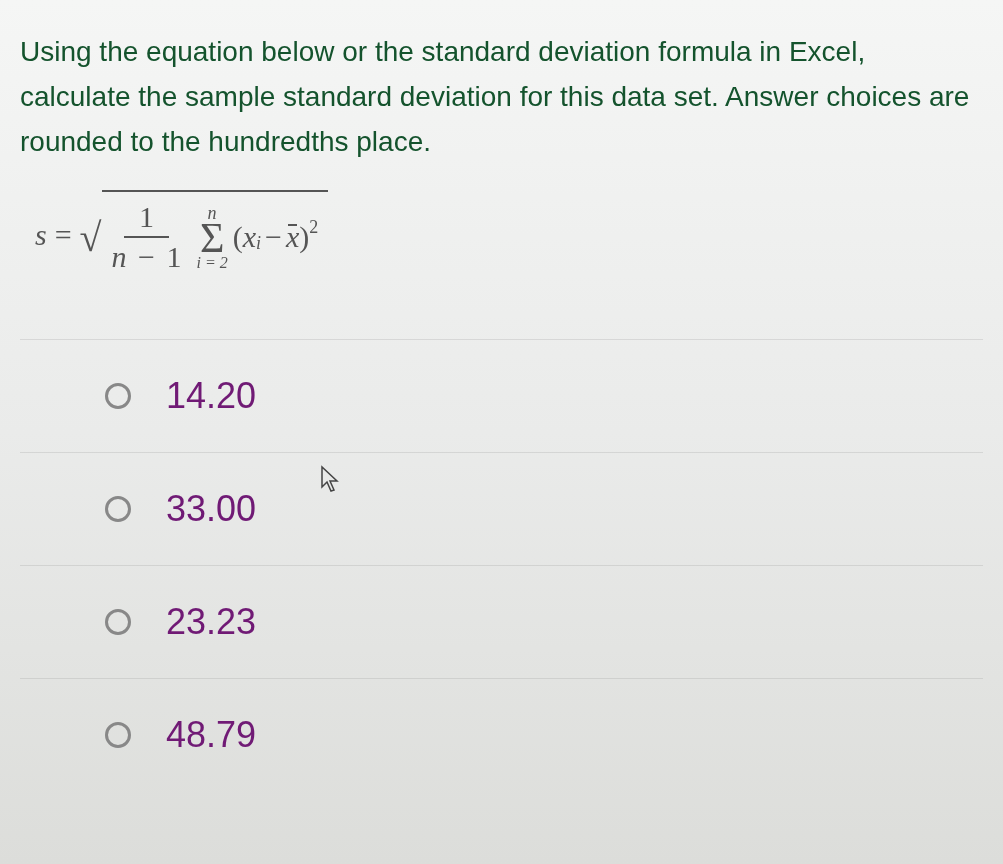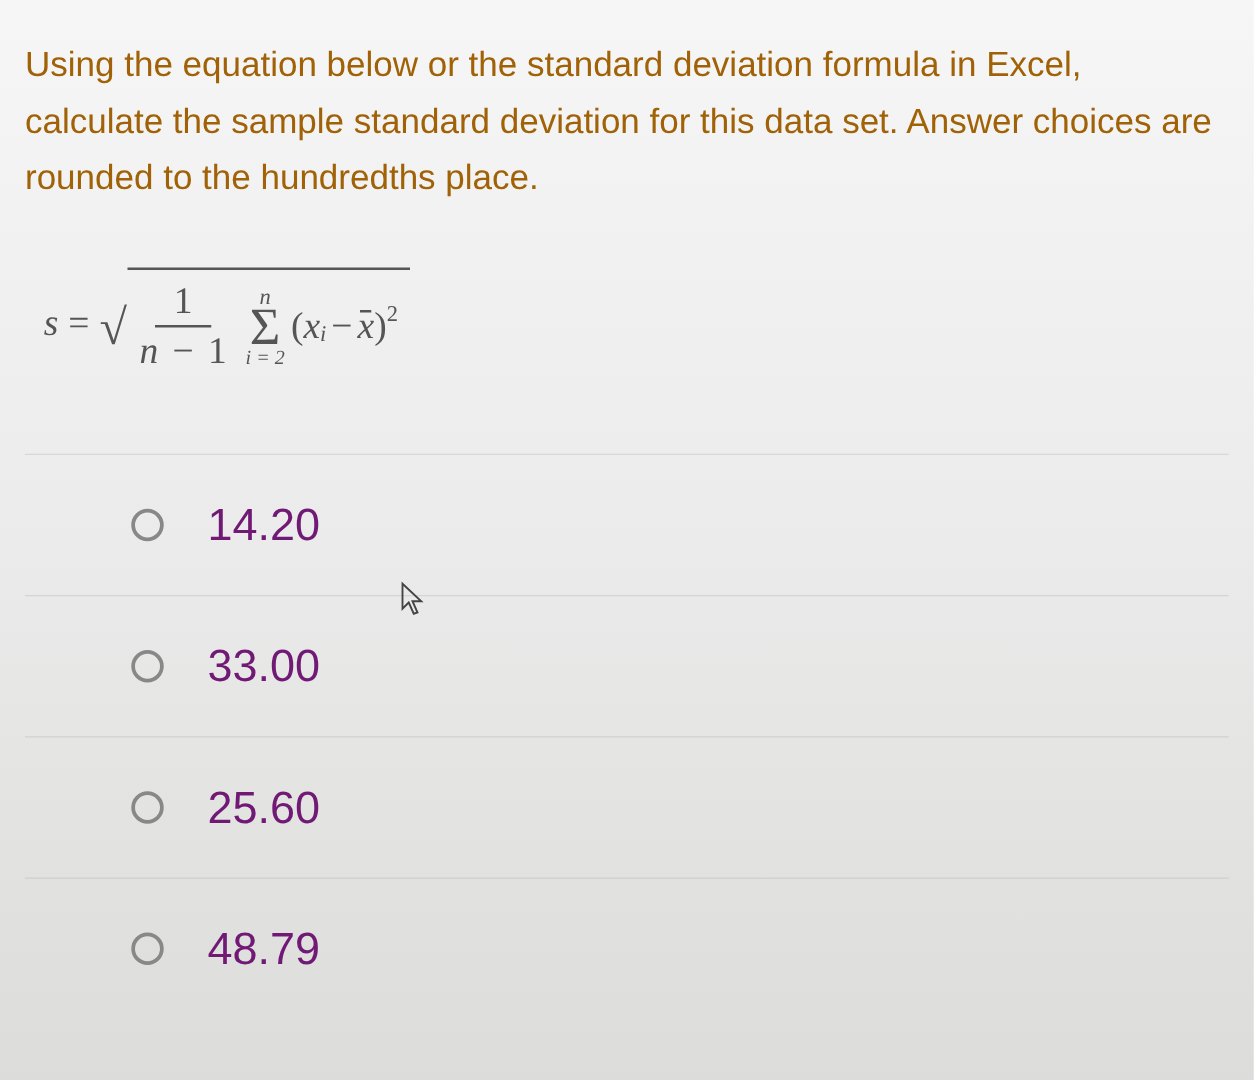--- a/index.html
+++ b/index.html
@@ -12,22 +12,22 @@
       background: linear-gradient(to bottom, #f5f6f5 0%, #eaebea 50%, #dcddda 100%);
       width: 1003px;
       height: 864px;
       padding: 30px 20px 0 20px;
       color: #4a4a4a;
       position: relative;
     }
     .question-text {
       font-size: 28px;
       line-height: 1.6;
-      color: #a16207;
-      margin-bottom: 50px;
+      color: #14532d;
+      margin-bottom: 26px;
     }
     .formula-section {
       margin-left: 15px;
       margin-bottom: 60px;
       font-family: 'Times New Roman', serif;
       font-style: italic;
       font-size: 30px;
       color: #555;
       display: flex;
       align-items: center;
@@ -191,21 +191,21 @@
   <div class="option-row">
     <span class="radio-circle"></span>
     <span>14.20</span>
   </div>
   <div class="option-row">
     <span class="radio-circle"></span>
     <span>33.00</span>
   </div>
   <div class="option-row">
     <span class="radio-circle"></span>
-    <span>25.60</span>
+    <span>23.23</span>
   </div>
   <div class="option-row">
     <span class="radio-circle"></span>
     <span>48.79</span>
   </div>
 </div>
 
 <div class="cursor">
   <svg width="22" height="28" viewBox="0 0 22 28">
     <path d="M 2 2 L 2 22 L 7 17 L 11 26 L 14 25 L 10 16 L 17 16 Z" fill="none" stroke="#444" stroke-width="1.5"></path>

